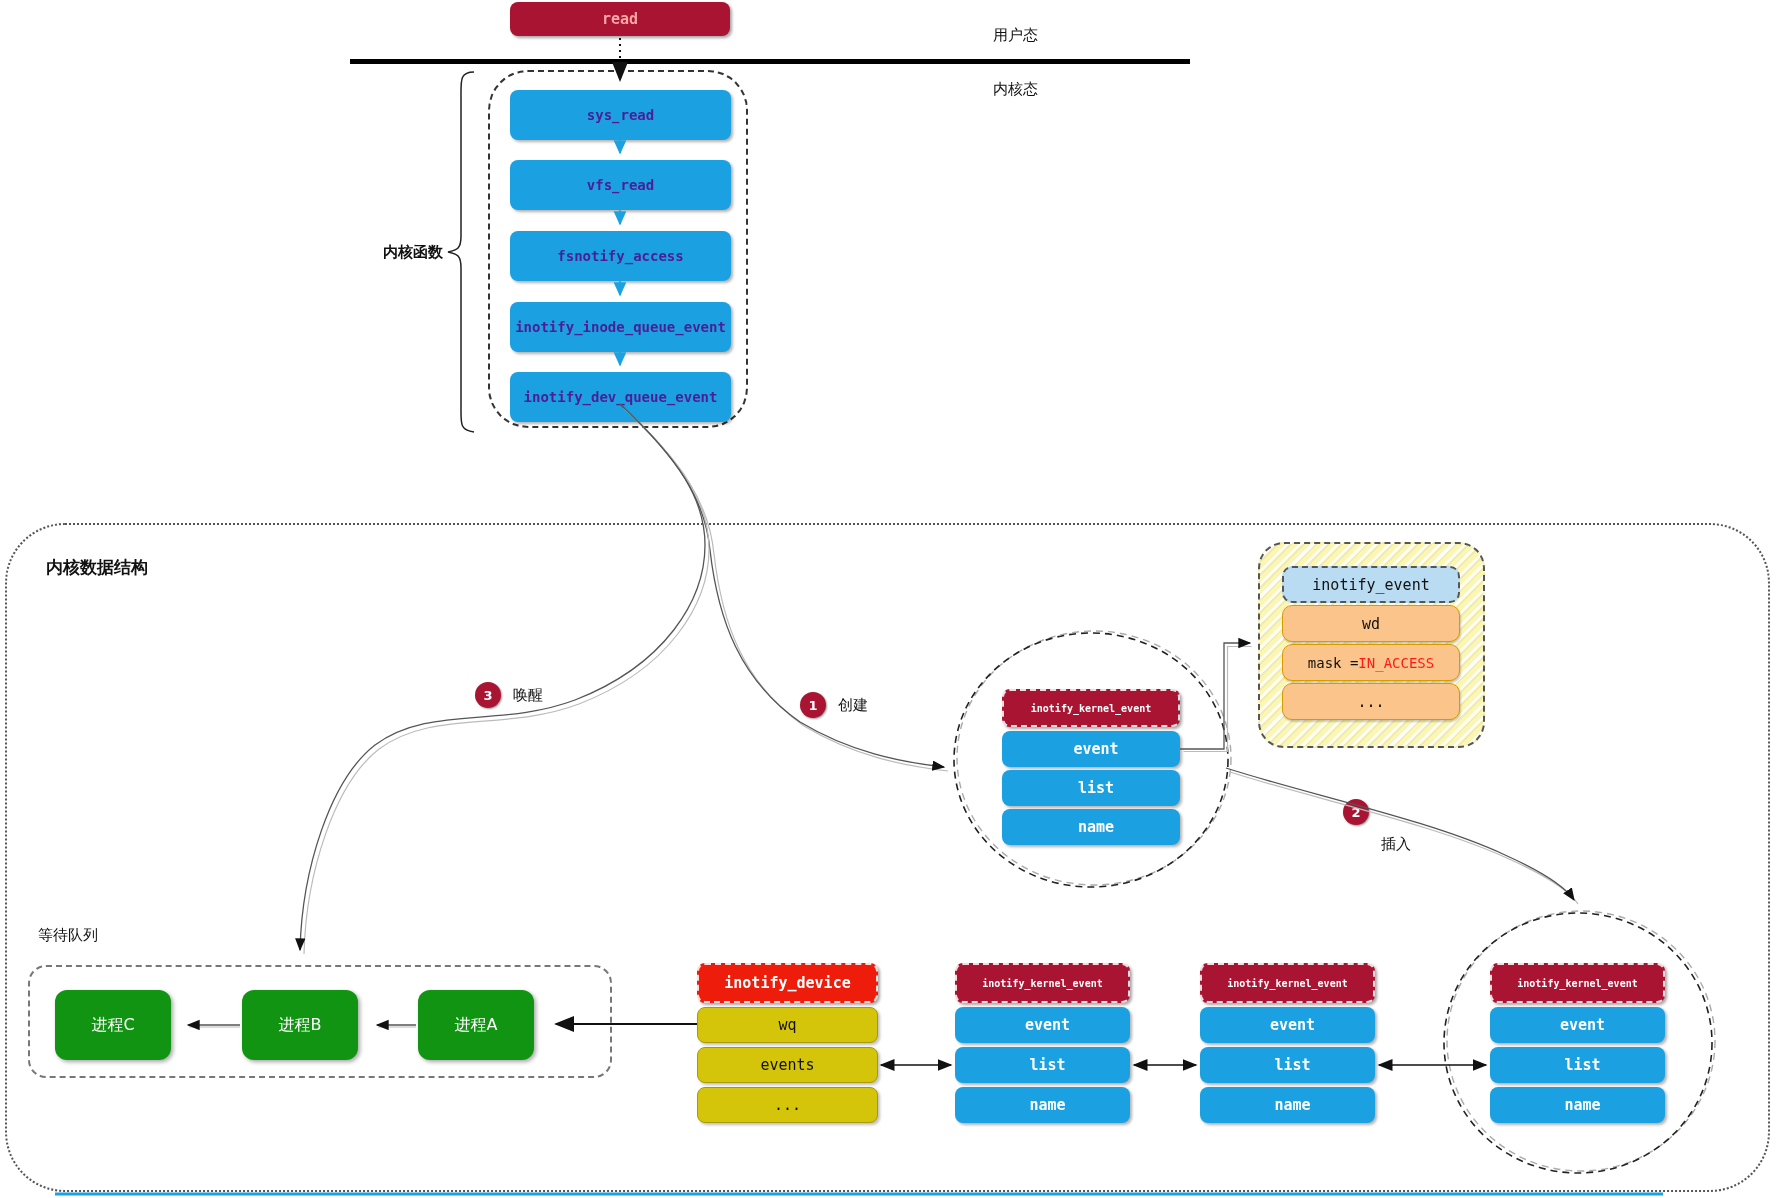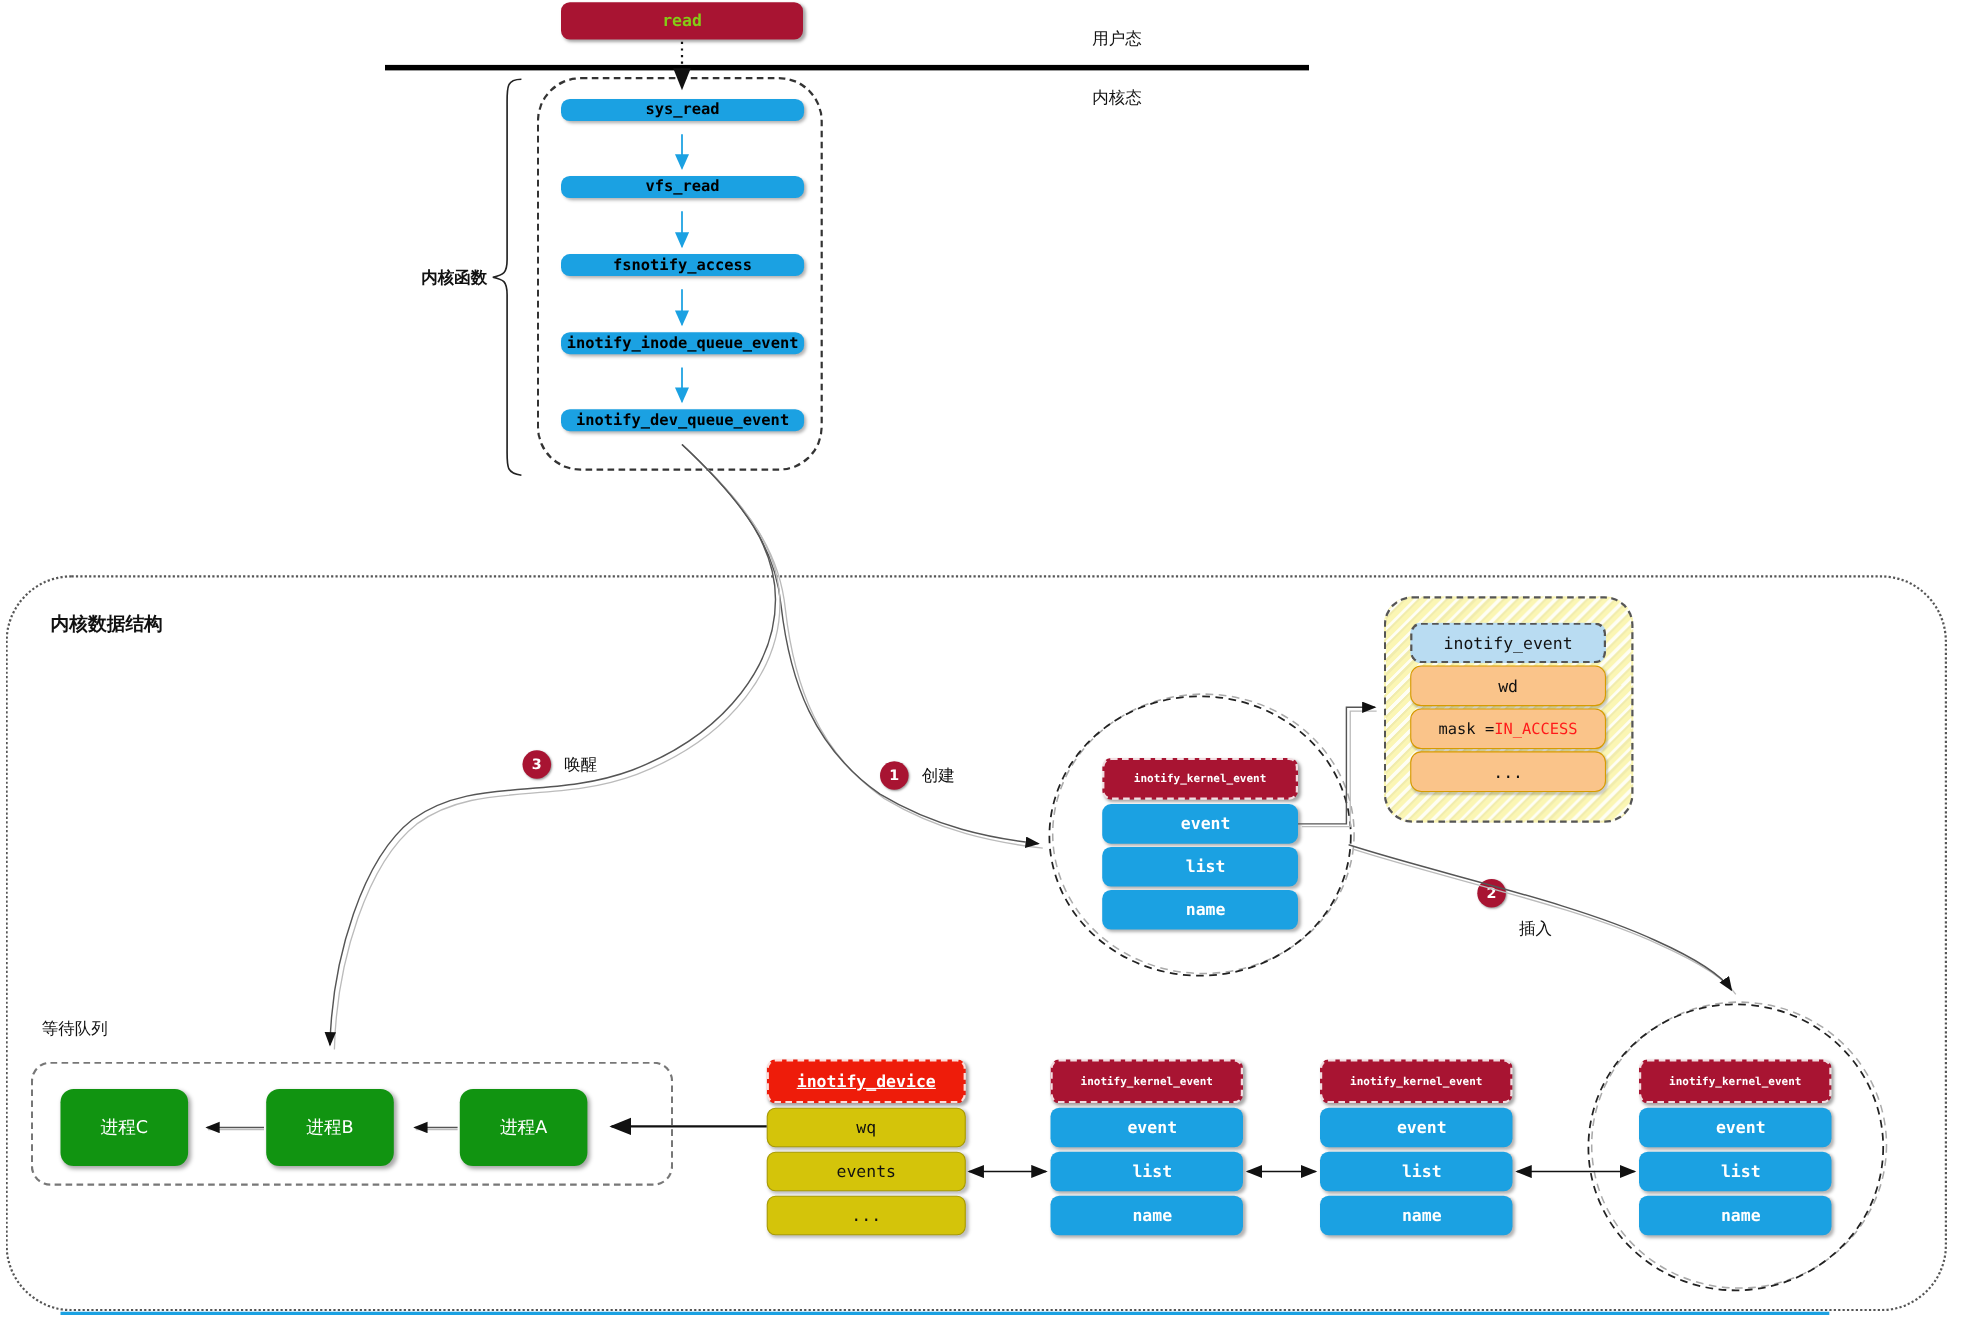--- a/index.html
+++ b/index.html
@@ -4,34 +4,34 @@
 <style>
   html,body{margin:0;padding:0;background:#fff;}
   #canvas{position:relative;width:1783px;height:1198px;background:#fff;overflow:hidden;
           font-family:"DejaVu Sans",sans-serif;}
   .abs{position:absolute;box-sizing:border-box;}
   .flexc{display:flex;align-items:center;justify-content:center;}
   .mono{font-family:"DejaVu Sans Mono",monospace;}
   .cn{font-family:"DejaVu Sans",sans-serif;color:#111;font-size:15px;}
   
   .read-box{left:510px;top:2px;width:220px;height:34px;background:#A81432;border-radius:8px;
-            color:#84cc16;font-weight:bold;font-size:15px;box-shadow:2px 2px 3px rgba(0,0,0,.35);}
+            color:#fca5a5;font-weight:bold;font-size:15px;box-shadow:2px 2px 3px rgba(0,0,0,.35);}
   .boundary{left:350px;top:59px;width:840px;height:5px;background:#000;}
   
   .stack-wrap{left:488px;top:70px;width:260px;height:358px;border:2px dashed #333;border-radius:40px;}
-  .fnbox{left:510px;width:221px;height:20px;background:#1BA1E2;border-radius:8px;color:#000000;
+  .fnbox{left:510px;width:221px;height:50px;background:#1BA1E2;border-radius:8px;color:#4c1d95;
          font-weight:bold;font-size:14px;box-shadow:2px 2px 3px rgba(0,0,0,.3);}
   
   .big-container{left:5px;top:523px;width:1765px;height:669px;border:2px dotted #555;border-radius:60px;}
   .section-title{left:46px;top:556px;font-size:17px;font-weight:bold;color:#111;}
   
   .hdr{height:40px;border-radius:8px;color:#fff;font-weight:bold;font-size:10px;
        border:2px dashed rgba(255,255,255,.85);box-shadow:2px 2px 3px rgba(0,0,0,.35);}
   .crimson{background:#A81432;}
-  .brightred{background:#EE1C0A;text-decoration:underline;}
+  .brightred{background:#EE1C0A;}
   .bluerow{height:36px;background:#1BA1E2;border-radius:8px;color:#fff;font-weight:bold;
            font-size:15px;box-shadow:2px 2px 3px rgba(0,0,0,.3);padding-left:10px;}
   .yellowrow{height:36px;background:#D4C40A;border:1px solid #A89A00;border-radius:8px;color:#111;
              font-size:15px;box-shadow:2px 2px 3px rgba(0,0,0,.25);}
   .w175{width:175px;} .w181{width:181px;} .w178{width:178px;}
   .sx1{left:955px;} .sx2{left:1200px;} .sx3{left:1490px;} .sxm{left:1002px;} .sxd{left:697px;}
   .r-h{top:963px;} .r-1{top:1007px;} .r-2{top:1047px;} .r-3{top:1087px;}
   .m-h{top:689px;height:38px;} .m-1{top:731px;} .m-2{top:770px;} .m-3{top:809px;}
   
   .ev-wrap{left:1258px;top:542px;width:227px;height:206px;border:2.5px dashed #555;border-radius:26px;

